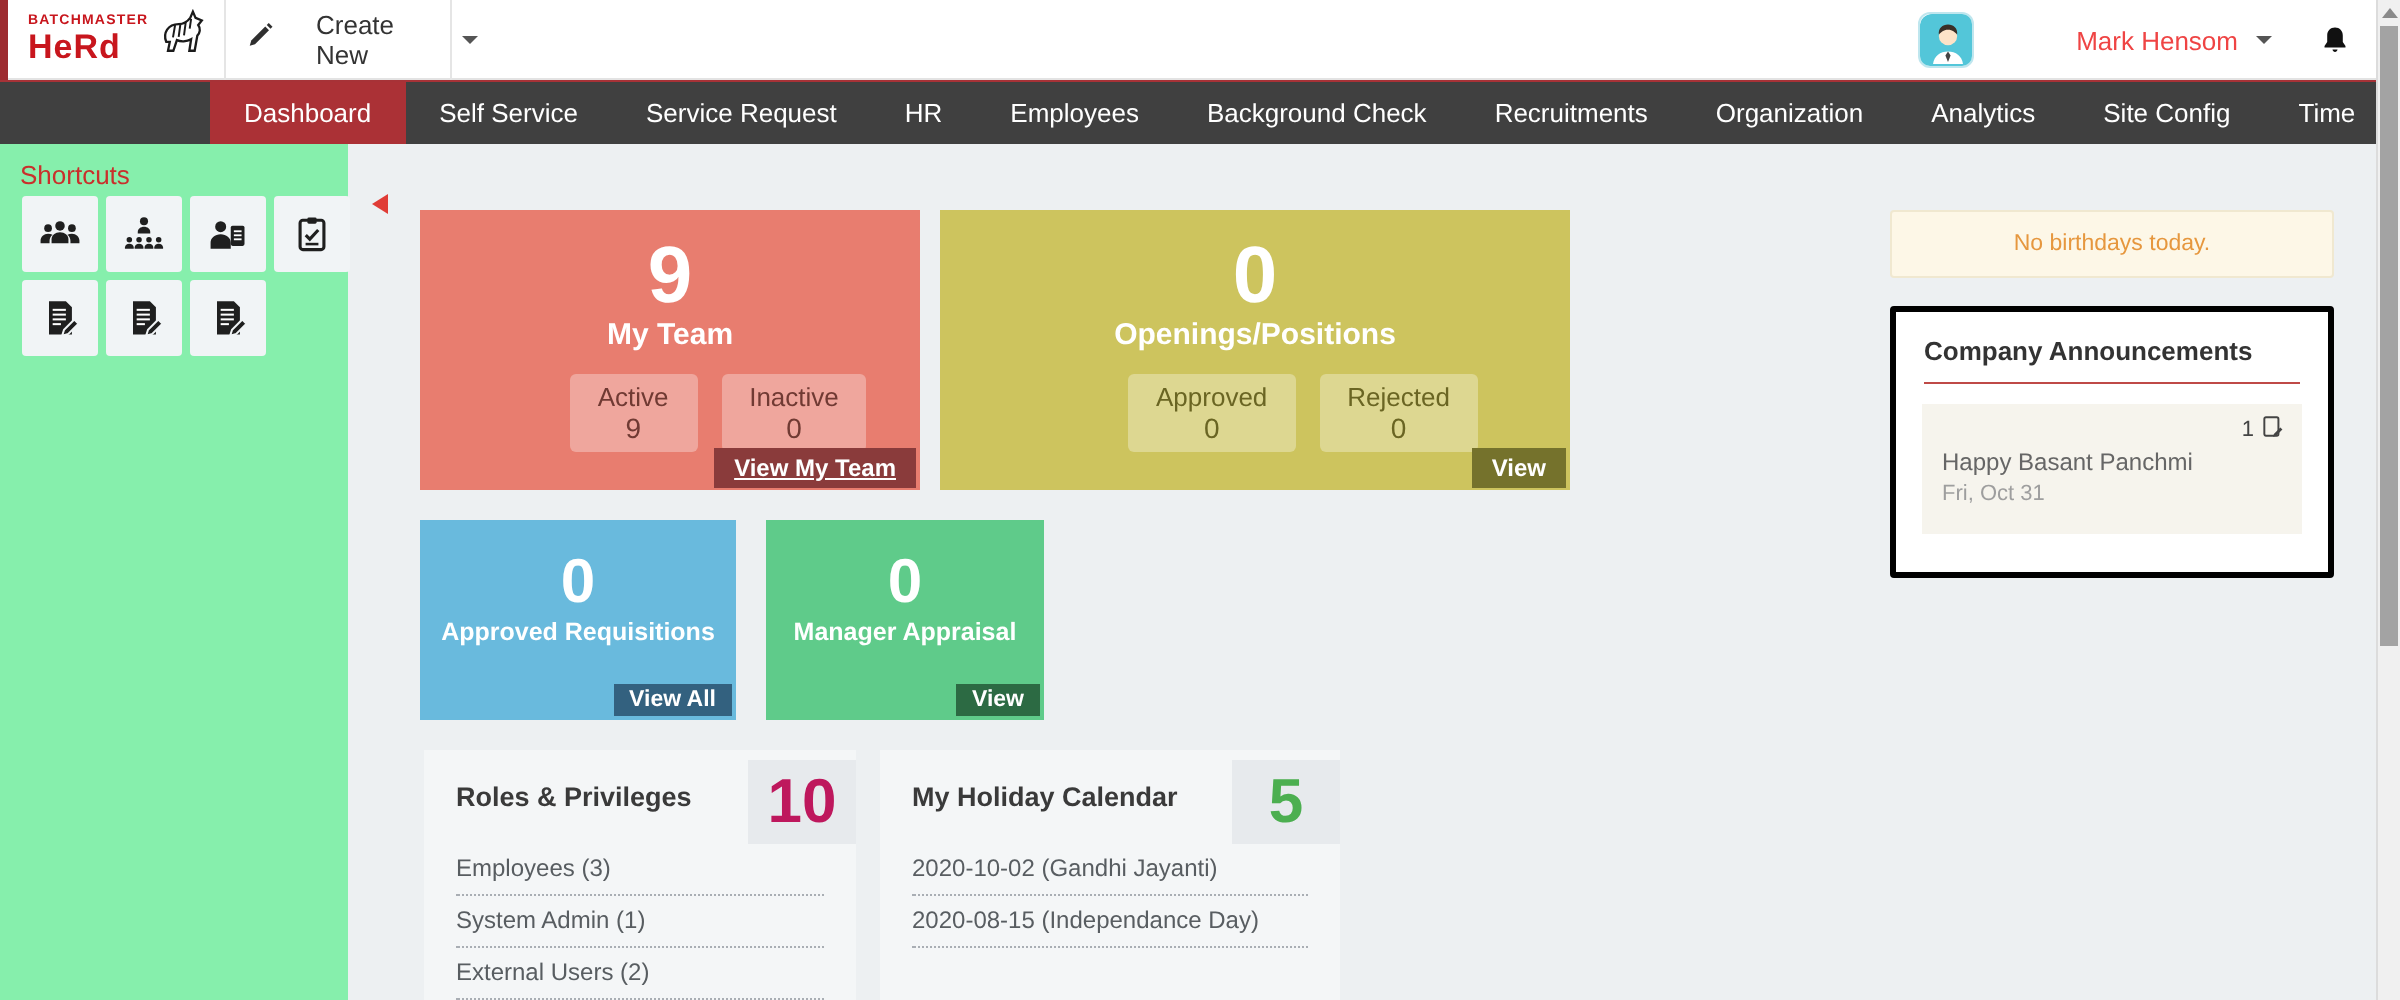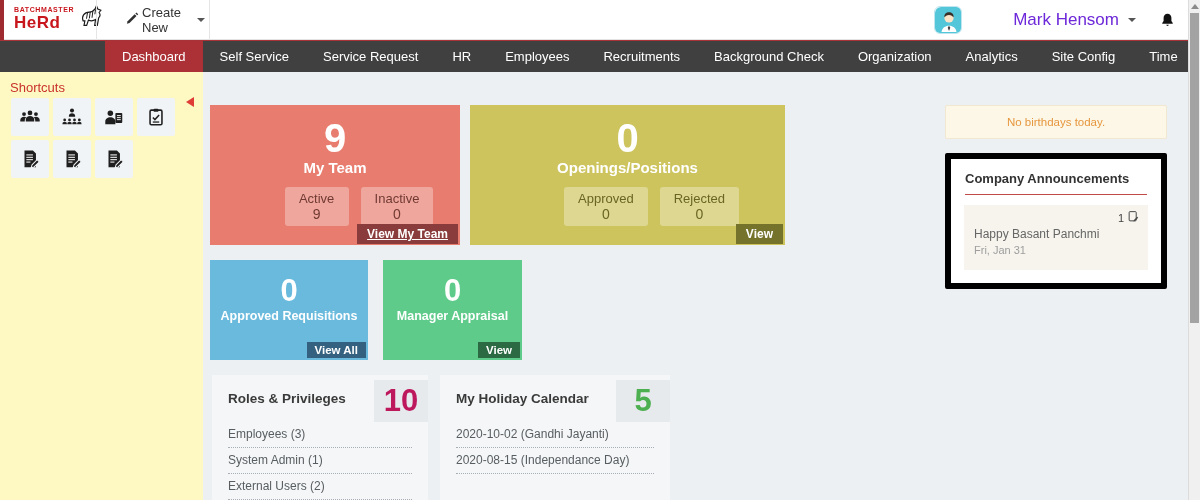--- a/index.html
+++ b/index.html
@@ -6,38 +6,38 @@
   html,body { width:1200px; height:500px; overflow:hidden; font-family:"Liberation Sans", sans-serif; background:#fff; }
   .app { position:relative; width:1200px; height:500px; overflow:hidden; }
 
   
   .header { position:absolute; left:0; top:0; width:1200px; height:40px; background:#fff; border-bottom:1px solid #e3e3e3; z-index:5; }
   .brand-strip { position:absolute; left:0; top:0; width:4px; height:40px; background:#9d2b30; }
   .brand { position:absolute; left:14px; top:2px; display:flex; align-items:center; gap:2px; }
   .brand-text { display:flex; flex-direction:column; line-height:1; }
   .brand-top { font-size:7px; font-weight:700; color:#c8161d; letter-spacing:.6px; }
   .brand-word { font-size:17px; font-weight:700; color:#c8161d; letter-spacing:.5px; margin-top:1px; }
-  .create-new { position:absolute; left:96px; top:0; height:40px; width:114px; border-left:1px solid #e5e5e5; border-right:1px solid #e5e5e5; display:flex; align-items:center; gap:2px; padding:0 28px; cursor:pointer; }
+  .create-new { position:absolute; left:112px; top:0; height:40px; width:114px; border-left:1px solid #e5e5e5; border-right:1px solid #e5e5e5; display:flex; align-items:center; gap:20px; padding:0 10px; cursor:pointer; }
   .create-new-label { font-size:13px; color:#333; }
   .caret { width:0; height:0; border-left:4px solid transparent; border-right:4px solid transparent; border-top:4px solid #555; display:inline-block; }
   .user-area { position:absolute; right:24px; top:0; height:40px; display:flex; align-items:center; gap:9px; cursor:pointer; }
   .avatar-wrap { width:28px; height:28px; border-radius:6px; overflow:hidden; border:1px solid #bfe6ee; }
-  .user-name { font-size:17px; color:#6d28d9;margin-left:42px; }
+  .user-name { font-size:13px; color:#ef4444;margin-left:42px; }
   .bell { margin-left:14px; display:flex; align-items:center; }
 
   
   .navbar { position:absolute; left:0; top:40px; width:1200px; height:32px; background:#404040; border-top:1px solid #a73237; display:flex; padding-left:105px; z-index:4; }
   .nav-item { height:100%; display:flex; align-items:center; padding:0 17px; color:#fff; font-size:13px; cursor:pointer; white-space:nowrap; }
   .nav-item.active { background:#ab3136; }
 
   
   .content { position:absolute; left:0; top:72px; width:1200px; height:428px; background:#edf0f2; overflow:hidden; }
 
   
-  .sidebar { position:absolute; left:0; top:0; width:203px; height:428px; background:#fef9c3; }
+  .sidebar { position:absolute; left:0; top:0; width:174px; height:428px; background:#86efac; }
   .sidebar-title { position:absolute; left:10px; top:8px; font-size:13px; color:#c9302c; }
   .shortcuts-grid { position:absolute; left:11px; top:26px; width:170px; display:flex; flex-wrap:wrap; gap:4px; }
   .tile { width:38px; height:38px; background:#f1f4f6; border-radius:2px; display:flex; align-items:center; justify-content:center; cursor:pointer; }
   .tile .icon { display:flex; }
   .collapse-arrow { position:absolute; left:186px; top:25px; width:0; height:0; border-top:5px solid transparent; border-bottom:5px solid transparent; border-right:8px solid #e03c36; cursor:pointer; }
 
   
   .card { position:absolute; color:#fff; text-align:center; }
   .card-big { height:140px; top:33px; }
   .card-my-team { left:210px; width:250px; background:#e87d6f; }
@@ -70,21 +70,21 @@
   .panel-holidays { left:440px; width:230px; }
   .panel-title { padding:16px 16px 8px; font-size:13.5px; font-weight:700; color:#3a3a3a; }
   .panel-badge { position:absolute; top:5px; right:0; width:54px; height:42px; background:#e7eaed; display:flex; align-items:center; justify-content:center; font-size:31px; font-weight:700; }
   .panel-roles .panel-badge { color:#be185d; }
   .panel-holidays .panel-badge { color:#4caf50; }
   .plist { margin:8px 16px 0; }
   .plist-item { padding:5px 0 6px; font-size:12px; color:#585d61; border-bottom:1px dotted #a9aeb4; cursor:pointer; }
 
   
   .alert-birthday { position:absolute; left:945px; top:33px; width:222px; height:34px; background:#fdf7e7; border:1px solid #f0e8d0; border-radius:2px; display:flex; align-items:center; justify-content:center; font-size:11.5px; color:#e6973e; }
-  .panel-ann { position:absolute; left:945px; top:81px; width:222px; height:136px; background:#fff; border:6px solid #000000; border-radius:2px; }
+  .panel-ann { position:absolute; left:945px; top:81px; width:222px; height:136px; background:#fff; border:3px solid #000000; border-radius:2px; }
   .ann-title { padding:12px 14px 8px; font-size:13px; font-weight:700; color:#333; }
   .ann-underline { height:1px; background:#bf4a47; margin:0 14px; }
   .ann-item { position:relative; margin:10px 13px 0; background:#f6f4ed; padding:8px 10px 14px; min-height:58px; cursor:pointer; }
   .ann-count { position:absolute; top:5px; right:8px; display:flex; align-items:center; gap:3px; font-size:11px; color:#444; }
   .ann-text { margin-top:14px; font-size:12px; color:#666; }
   .ann-date { margin-top:3px; font-size:11px; color:#9e9e9e; }
 
   
   .scrollbar { position:absolute; right:0; top:0; width:12px; height:500px; background:#f0f0f0; border-left:1px solid #dcdcdc; z-index:10; }
   .scroll-up { position:absolute; top:4px; left:2px; width:0; height:0; border-left:4px solid transparent; border-right:4px solid transparent; border-bottom:5px solid #8a8a8a; cursor:pointer; }
@@ -133,22 +133,22 @@
         </span>
     </div>
   </div>
 
   <div class="navbar">
       <div class="nav-item active">Dashboard</div>
       <div class="nav-item">Self Service</div>
       <div class="nav-item">Service Request</div>
       <div class="nav-item">HR</div>
       <div class="nav-item">Employees</div>
+      <div class="nav-item">Background Check</div>
       <div class="nav-item">Recruitments</div>
-      <div class="nav-item">Background Check</div>
       <div class="nav-item">Organization</div>
       <div class="nav-item">Analytics</div>
       <div class="nav-item">Site Config</div>
       <div class="nav-item">Time</div>
       <div class="nav-item">Logs</div>
     </div>
 
   <div class="content">
 
     <div class="sidebar">
@@ -328,21 +328,21 @@
       <div class="ann-underline"></div>
       <div class="ann-item">
         <div class="ann-count">
           <span>1</span>
           <span><svg viewBox="0 0 24 24" width="13" height="13">
                 <rect x="4" y="3" width="13" height="17" rx="1.5" fill="none" stroke="#444" stroke-width="1.8"></rect>
                 <path d="M12 21l.8-2.6 6-6 1.9 1.9-6 6-2.7.7z" fill="#444"></path>
               </svg></span>
         </div>
         <div class="ann-text">Happy Basant Panchmi</div>
-        <div class="ann-date">Fri, Jan 31</div>
+        <div class="ann-date">Fri, Oct 31</div>
       </div>
     </div>
 
   </div>
 
   <div class="scrollbar">
     <div class="scroll-up"></div>
     <div class="scroll-thumb"></div>
   </div>
 

